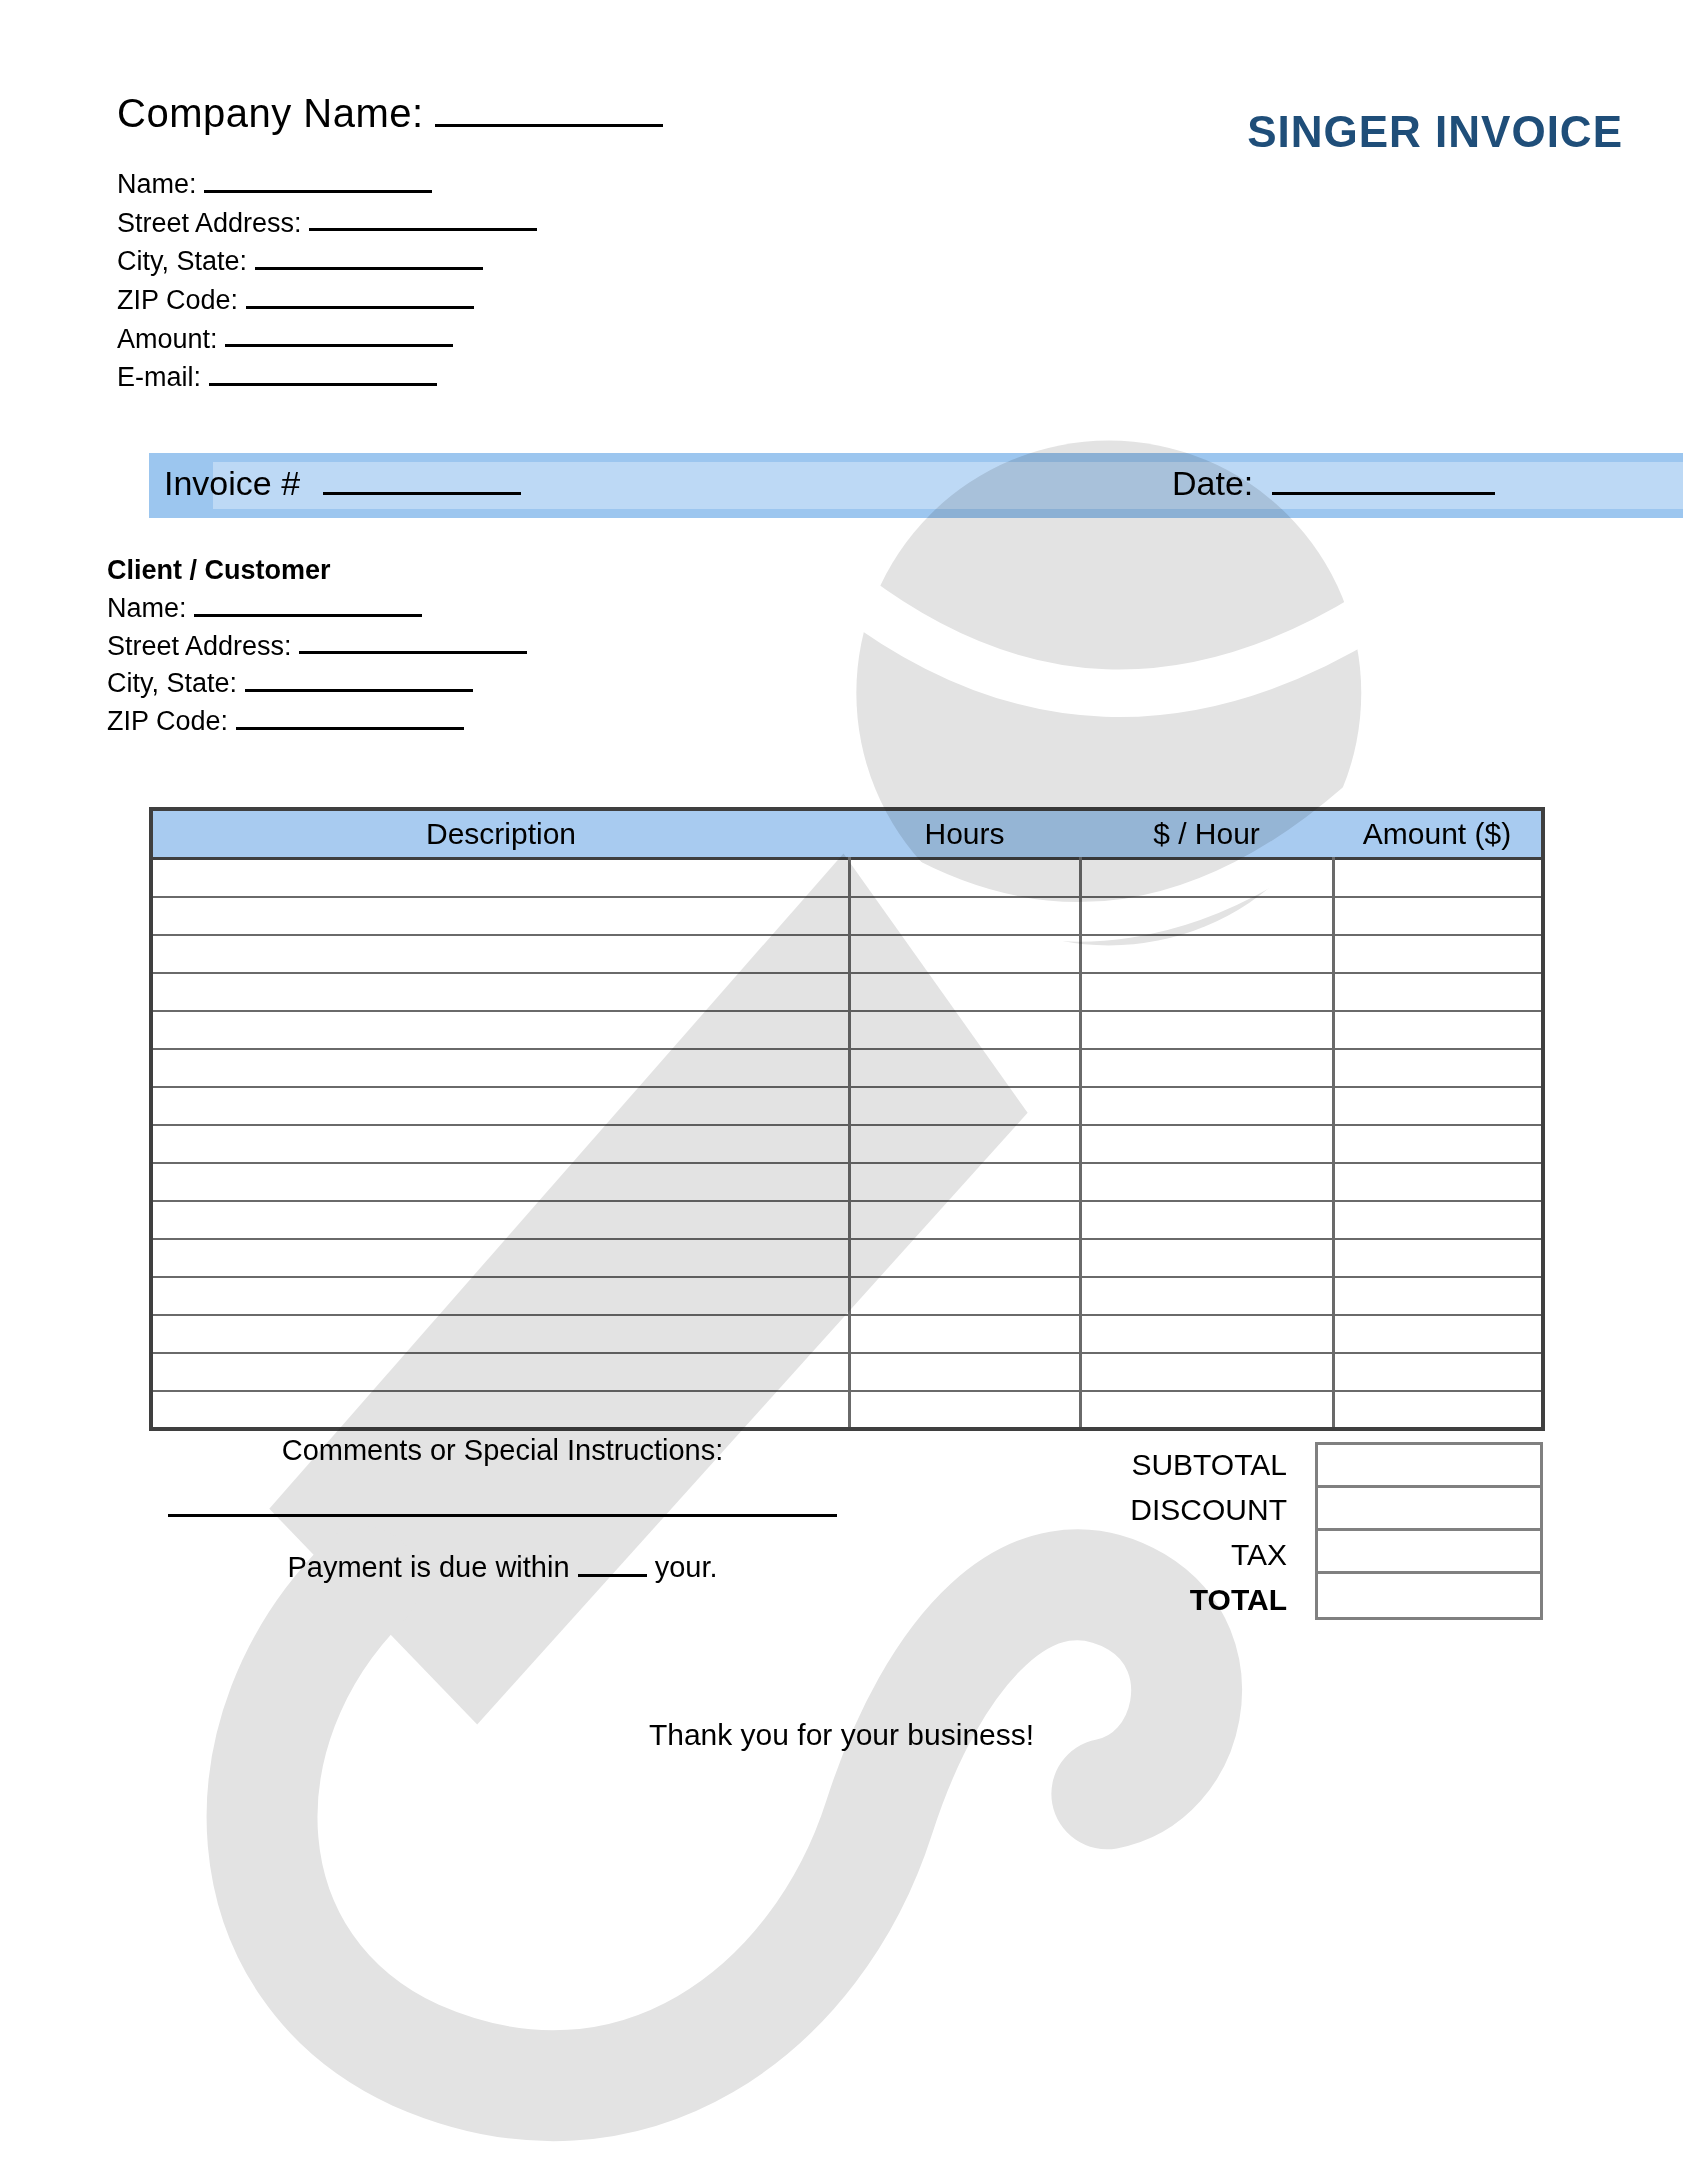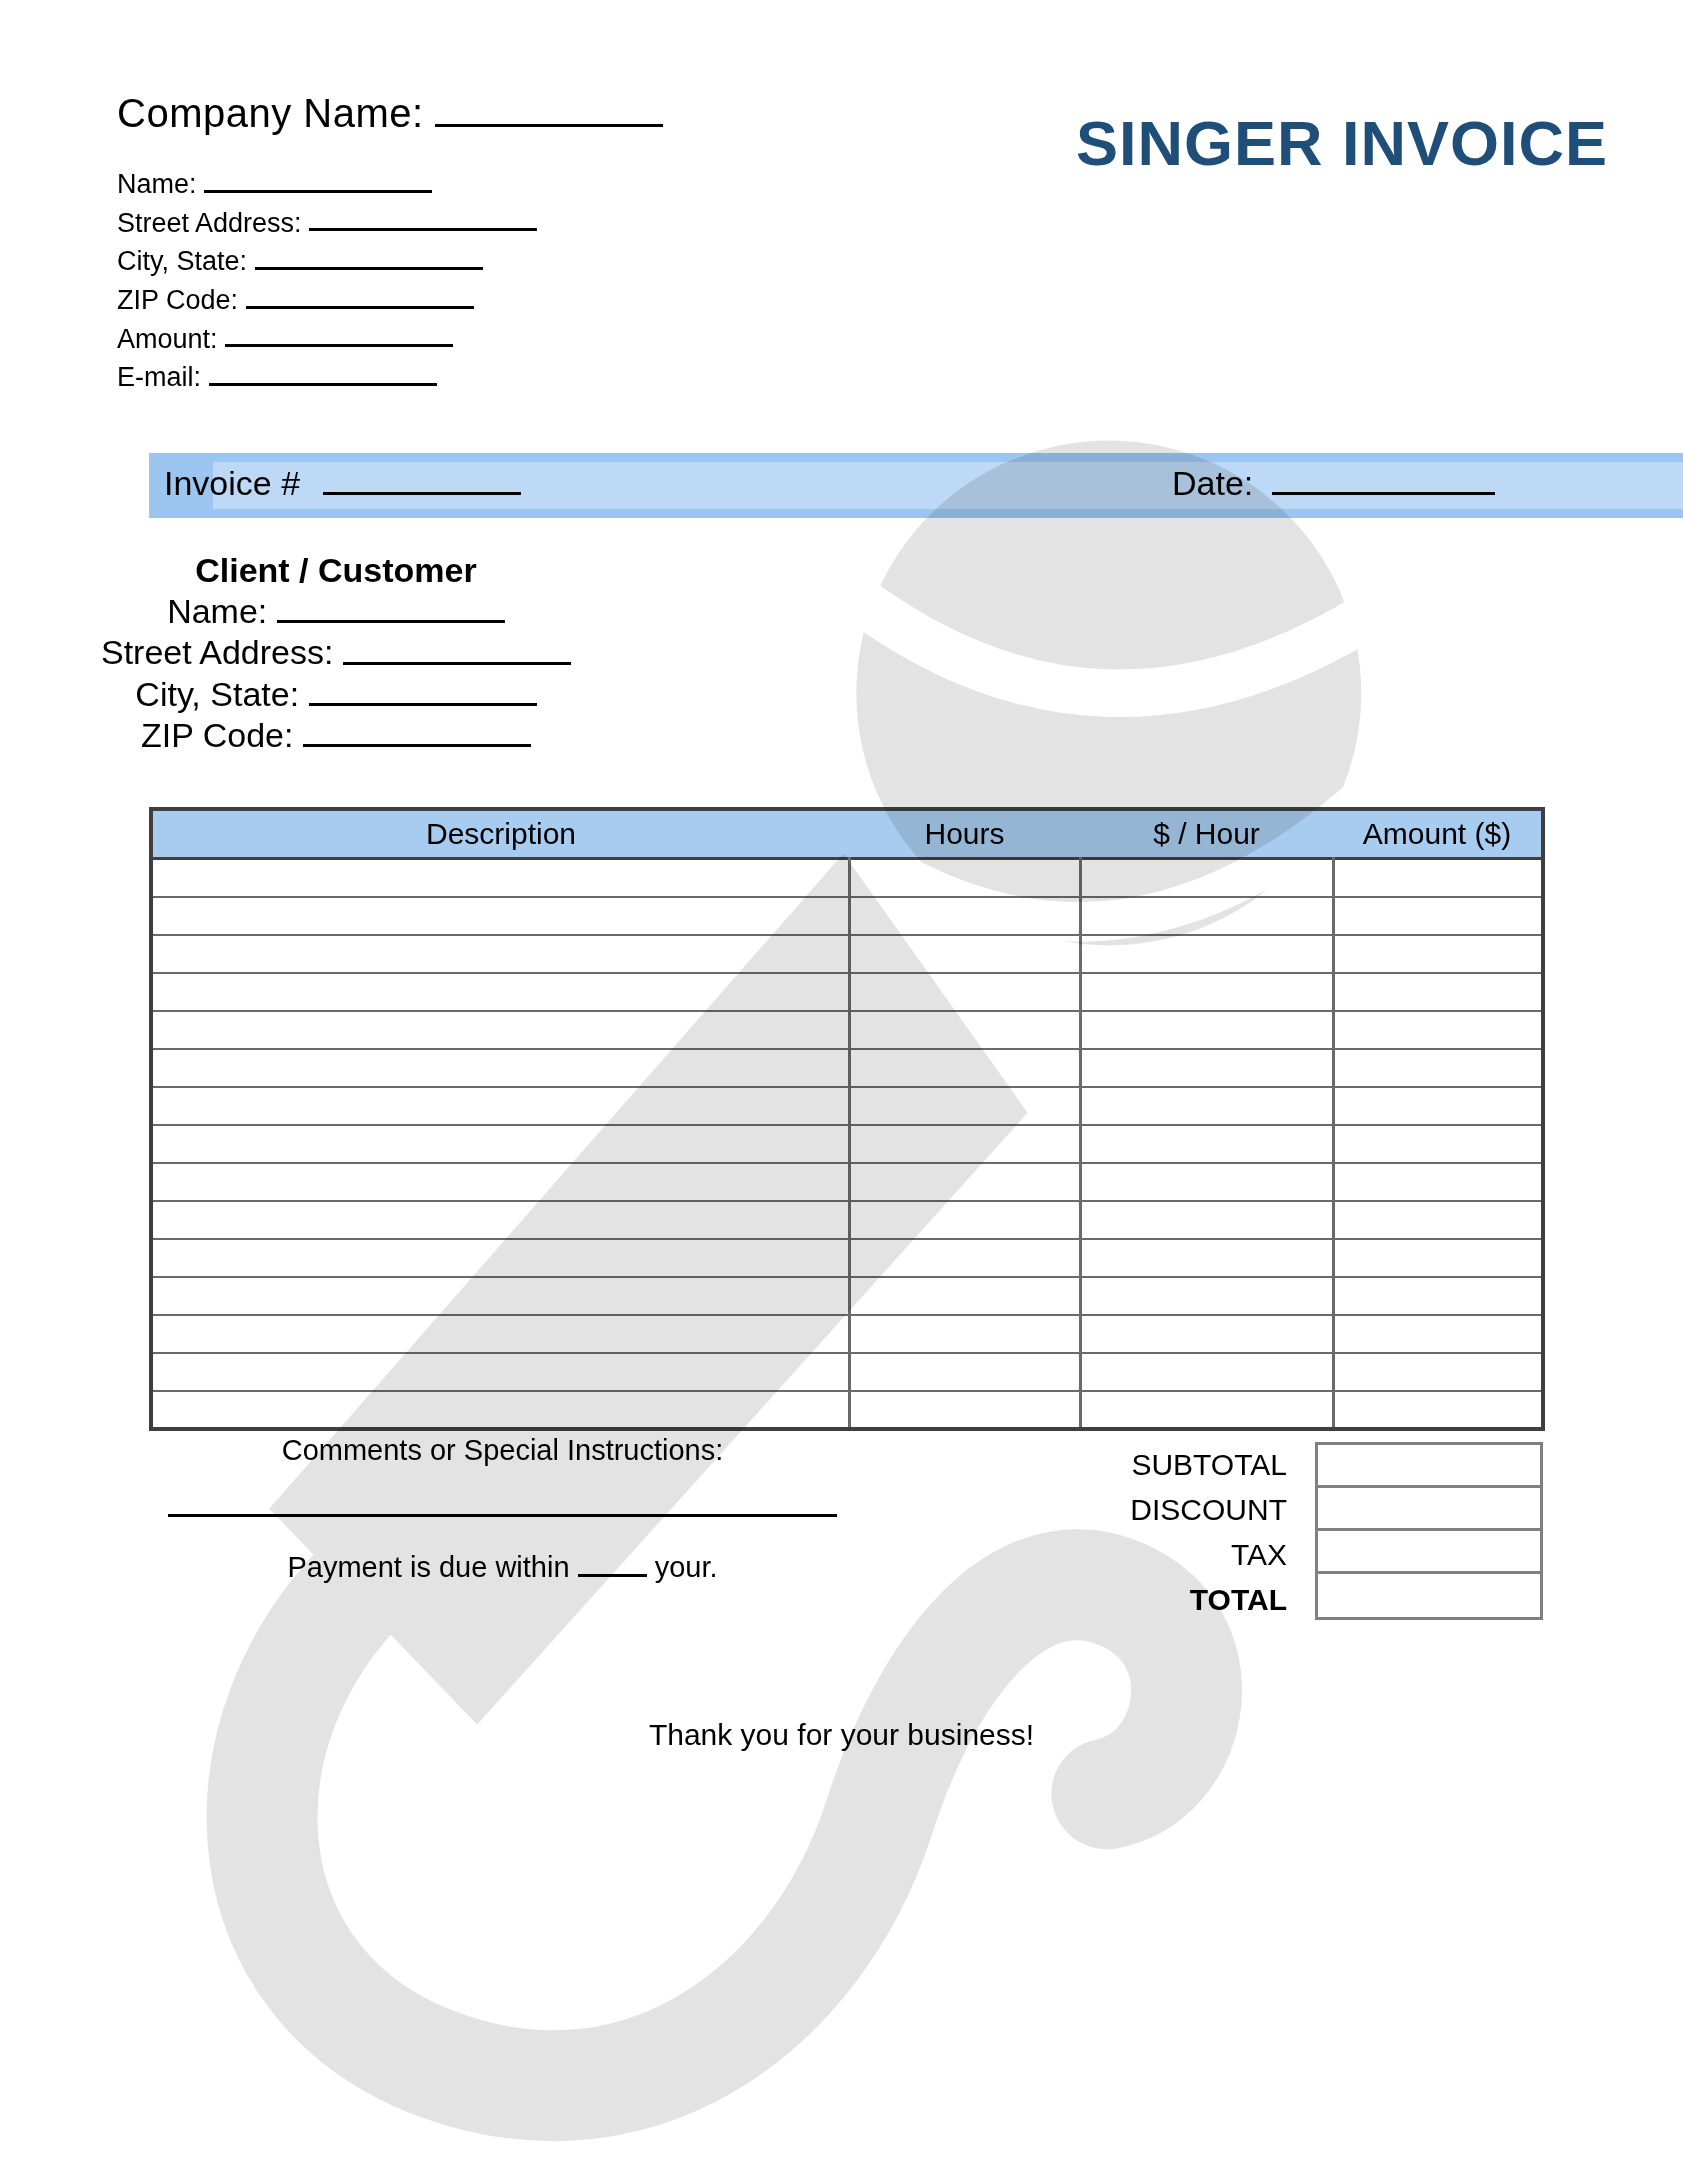--- a/index.html
+++ b/index.html
@@ -12,32 +12,32 @@
   .fill{display:inline-block;border-bottom:3px solid #000;height:1em;vertical-align:baseline;}
   .fill.w230{width:228px;}
   .fill.w200{width:198px;}
   .fill.w225{width:223px;}
   .fill.w70{width:69px;}
   .company-fields{margin-top:28px;font-size:27px;line-height:38px;}
   .field-line{white-space:nowrap;}
   .field-line .fill{height:0.95em;}
 
   
-  .page-title{position:absolute;top:107px;right:75px;margin:0;font-size:63px;font-weight:bold;letter-spacing:1px;}
+  .page-title{position:absolute;top:107px;right:60px;margin:0;font-size:44px;font-weight:bold;letter-spacing:1px;}
 
   
   .invoice-bar{position:absolute;left:149px;top:453px;width:1626px;height:65px;border-radius:16px;}
   .invoice-bar .bar-bg{position:absolute;inset:0;}
   .invoice-bar .bar-inner{position:absolute;left:64px;right:71px;top:9px;bottom:9px;}
   .invoice-bar .inv-left{position:absolute;left:15px;top:0;height:65px;line-height:61px;white-space:nowrap;}
   .invoice-bar .inv-right{position:absolute;left:1023px;top:0;height:65px;line-height:61px;white-space:nowrap;}
   .invoice-bar .fill{border-bottom:3px solid #000;}
 
   
-  .client-block{position:absolute;left:101px;top:552px;font-size:34px;line-height:36px;text-align:center;}
+  .client-block{position:absolute;left:107px;top:552px;font-size:27px;line-height:36px;}
   .client-heading{font-weight:bold;}
 
   
   .items-wrap{position:absolute;left:149px;top:778px;}
   table.items{border-collapse:collapse;table-layout:fixed;width:1392px;margin-top:29px;}
   table.items th{background:#A8CBF0;height:44px;font-size:30px;font-weight:normal;text-align:center;border:none;}
   table.items thead tr{border-top:4px solid #3F3F3F;border-bottom:3px solid #3F3F3F;}
   table.items td{border:3px solid #6A6A6A;border-top-width:2px;border-bottom-width:2px;background:transparent;}
   table.items tbody tr{height:38px;}
   table.items{border:4px solid #3F3F3F;}

